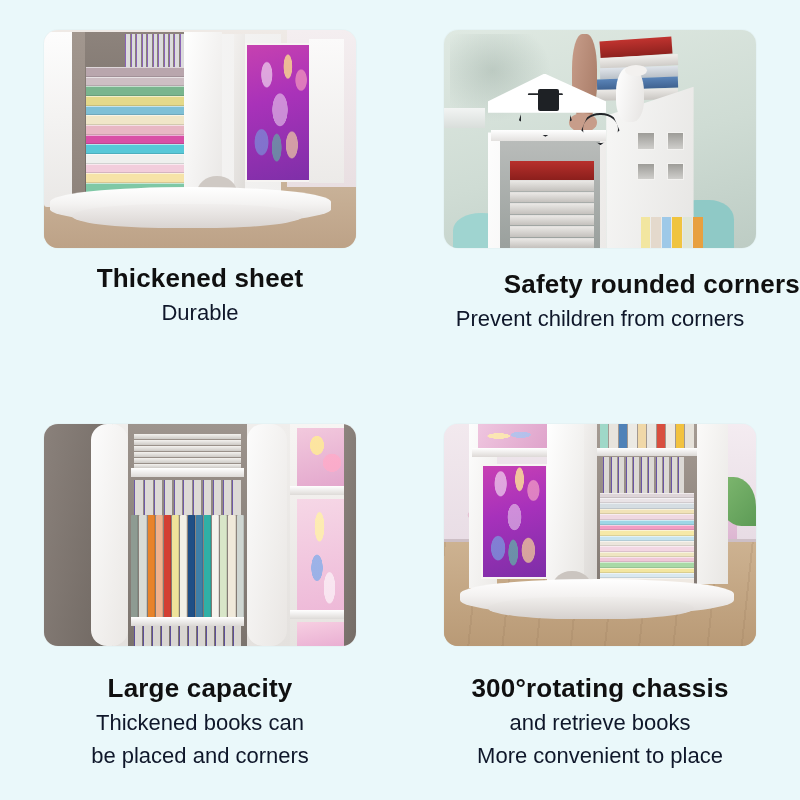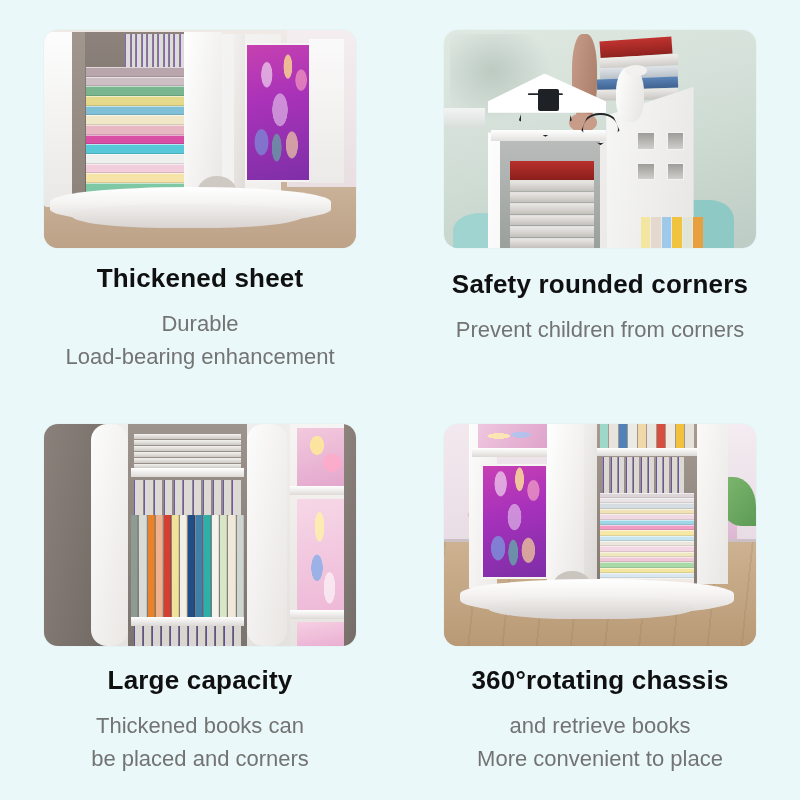--- a/index.html
+++ b/index.html
@@ -53,29 +53,29 @@
     width: 100%;
   }
   .title {
     font-size: 26px;
     font-weight: bold;
     color: #101010;
     letter-spacing: .2px;
     margin-top: 16px;
     line-height: 1.1;
   }
-  .cell-tr .title { margin-top: 22px; }
-  .cell-bl .title, .cell-br .title { margin-top: 20px; }
+  .cell-tr .title { margin-top: 22px; text-align: right; }
+  .cell-bl .title, .cell-br .title { margin-top: 28px; }
 
   .subtitle {
     font-size: 22px;
-    color: #737373;
+    color: #0f172a;
     font-weight: 400;
     line-height: 1.5;
-    margin-top: 14px;
+    margin-top: 3px;
   }
   .subtitle .l { display: block; }
 
   
   .s1-bg      { position:absolute; inset:0; background:linear-gradient(180deg,#efeae6 0%,#e6ded8 55%,#d8c9b6 56%,#c9b49b 100%); }
   .s1-floor   { position:absolute; left:0; right:0; bottom:0; height:40%;
                 background:linear-gradient(180deg,#cdb89f,#bda287); }
   .s1-wallR   { position:absolute; right:0; top:0; width:22%; height:72%;
                 background:linear-gradient(180deg,#f4eef0,#e9dfe2); }
   .s1-flower  { position:absolute; right:4%; top:34%; width:26px; height:26px; opacity:.35;
@@ -365,21 +365,20 @@
         <div class="s1-shelfR"></div>
         <div class="s1-notch"></div>
         <div class="s1-base"></div>
         <div class="s1-base2"></div>
       </div>
     </div>
     <div class="caption">
       <div class="title">Thickened sheet</div>
       <div class="subtitle">
         <span class="l">Durable</span>
-        <span class="l">Load-bearing enhancement</span>
       </div>
     </div>
   </div>
 
   <div class="cell cell-tr">
     <div class="photo">
       <div class="scene">
         <div class="s2-bg"></div>
         <div class="s2-shadow"></div>
         <div class="s2-table"></div>
@@ -579,21 +578,21 @@
         <div class="s4-poster"></div>
         <div class="s4-divider"></div>
         <div class="s4-divider2"></div>
         <div class="s4-colR"></div>
         <div class="s4-notch"></div>
         <div class="s4-base"></div>
         <div class="s4-base2"></div>
       </div>
     </div>
     <div class="caption">
-      <div class="title">360°rotating chassis</div>
+      <div class="title">300°rotating chassis</div>
       <div class="subtitle">
         <span class="l">and retrieve books</span>
         <span class="l">More convenient to place</span>
       </div>
     </div>
   </div>
 
 </div>
 
 </body></html>

